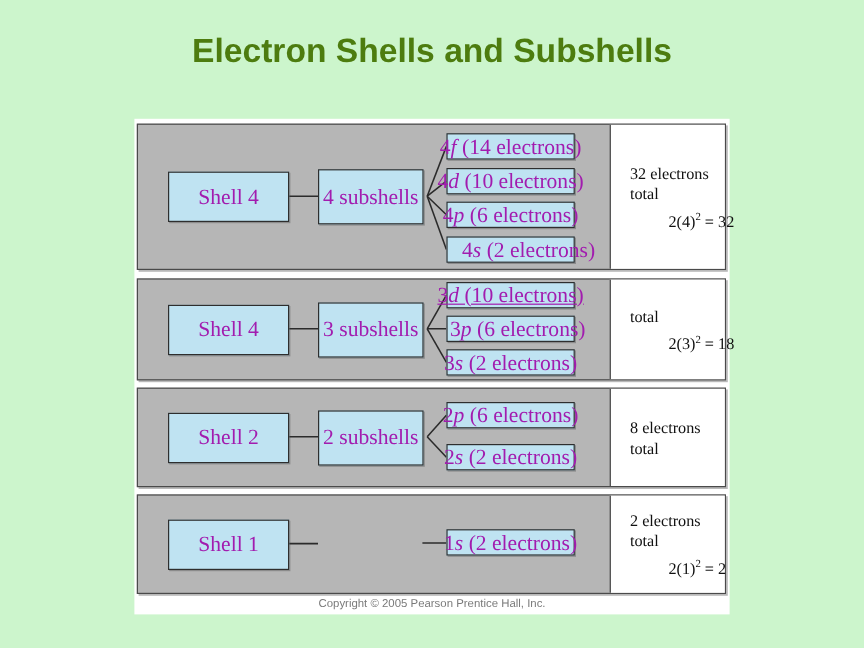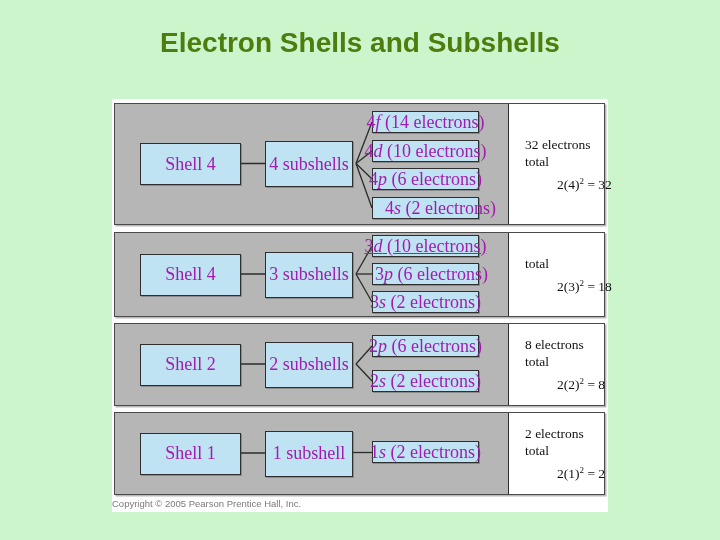--- a/index.html
+++ b/index.html
@@ -48,20 +48,21 @@
     box-sizing:border-box;
     display:flex; flex-direction:column; justify-content:center;
     padding-left:16px;
     font-size:13.5px; line-height:17px; color:#111;
     z-index:1;
   }
   .formula { margin-top:6px; white-space:nowrap;margin-left:32px; }
   .formula sup { font-size:9px; line-height:0; }
   .copyright {
     position:absolute; bottom:3px; left:0; width:100%;
+    text-align:center;
     font-family:"Liberation Sans", sans-serif;
     font-size:9.5px; color:#7a7a7a;
   }
 </style>
 </head>
 <body>
 
 <div>
   <h1 class="title">Electron Shells and Subshells</h1>
 
@@ -142,34 +143,30 @@
       </div>
       <div class="box item-box" style="top:11px;">
         <span><span>2</span><i>p</i><span> (6 electrons)</span></span>
       </div>
       <div class="box item-box" style="top:46px;">
         <span><span>2</span><i>s</i><span> (2 electrons)</span></span>
       </div>
       <div class="white-area">
         <div>8 electrons</div>
         <div>total</div>
-        <div class="formula"><span>2(2)</span><sup>2</sup><span> = 8</span></div>
       </div>
     </div>
 
     <div class="panel" style="top:313px; height:83px;">
       <svg class="connectors" width="488" height="80" viewBox="0 0 488 80">
         <line x1="109" y1="40" x2="150" y2="40"></line>
         <line x1="237" y1="39.5" x2="257" y2="39.5"></line>
       </svg>
       <div class="box shell-box">
         <span>Shell 1</span>
-      </div>
-      <div class="box subshells-box">
-        <span>1 subshell</span>
       </div>
       <div class="box item-box" style="top:28px;">
         <span><span>1</span><i>s</i><span> (2 electrons)</span></span>
       </div>
       <div class="white-area">
         <div>2 electrons</div>
         <div>total</div>
         <div class="formula"><span>2(1)</span><sup>2</sup><span> = 2</span></div>
       </div>
     </div>

